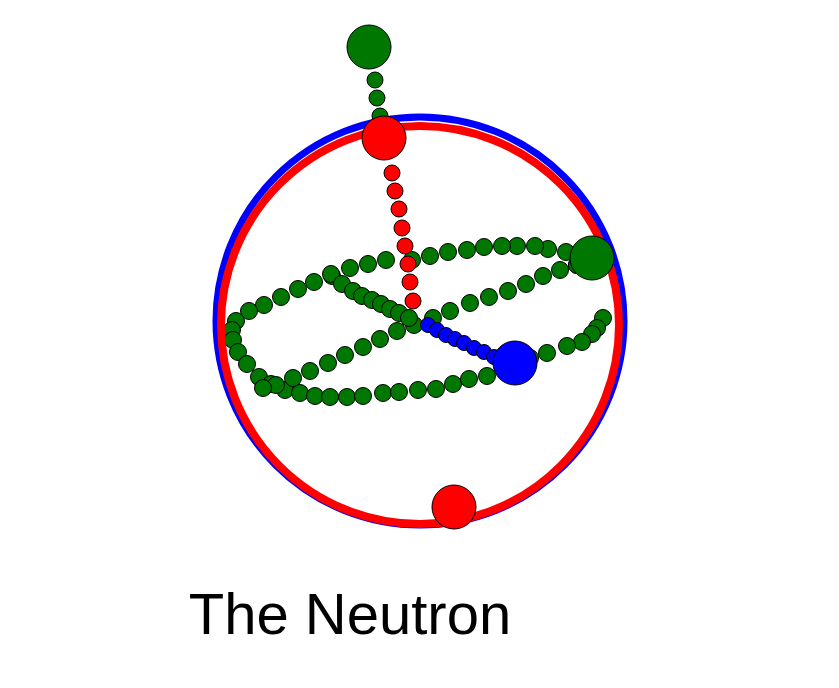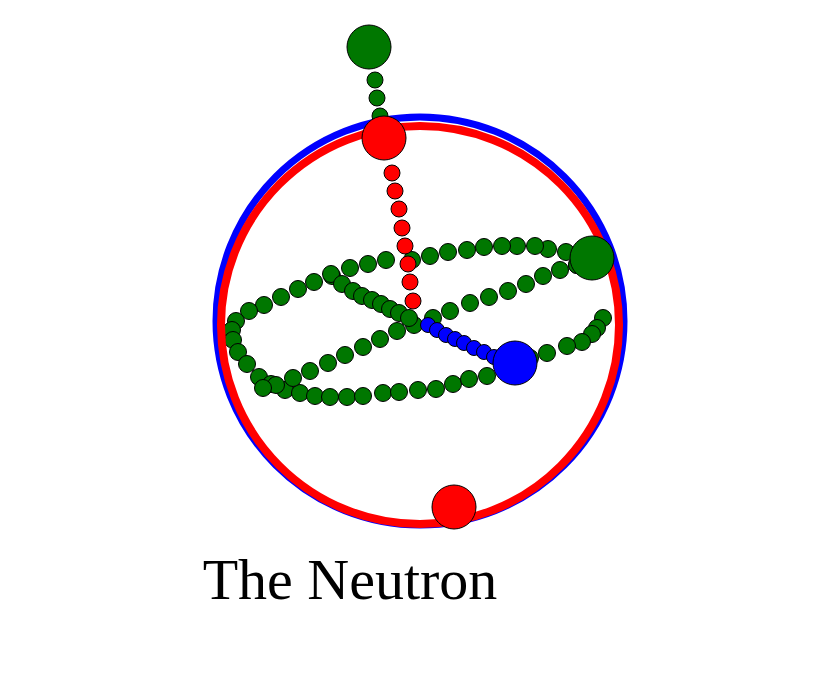--- a/index.html
+++ b/index.html
@@ -1,20 +1,20 @@
 <!DOCTYPE html>
 <html><head>
 <meta charset="utf-8">
 <style>
   html, body { margin: 0; padding: 0; background: #ffffff; }
   body { width: 839px; height: 688px; position: relative; overflow: hidden; }
   #canvas { position: absolute; left: 0; top: 0; }
   .caption {
-    position: absolute; left: 0; top: 542px; width: 700px; text-align: center;
-    font-family: Liberation Serif, serif; font-size: 58px; color: #000000;
+    position: absolute; left: 0; top: 576px; width: 700px; text-align: center;
+    font-family: Liberation Sans, sans-serif; font-size: 58px; color: #000000;
     line-height: 76px;
   }
 </style>
 </head>
 <body>
 
 <svg id="canvas" width="839" height="688" viewBox="0 0 839 688" xmlns="http://www.w3.org/2000/svg">
   <g id="orbits-back">
       <circle cx="592" cy="258" r="8.5" fill="#007700" stroke="#000000" stroke-width="1"></circle>
       <circle cx="577" cy="265" r="8.5" fill="#007700" stroke="#000000" stroke-width="1"></circle>

